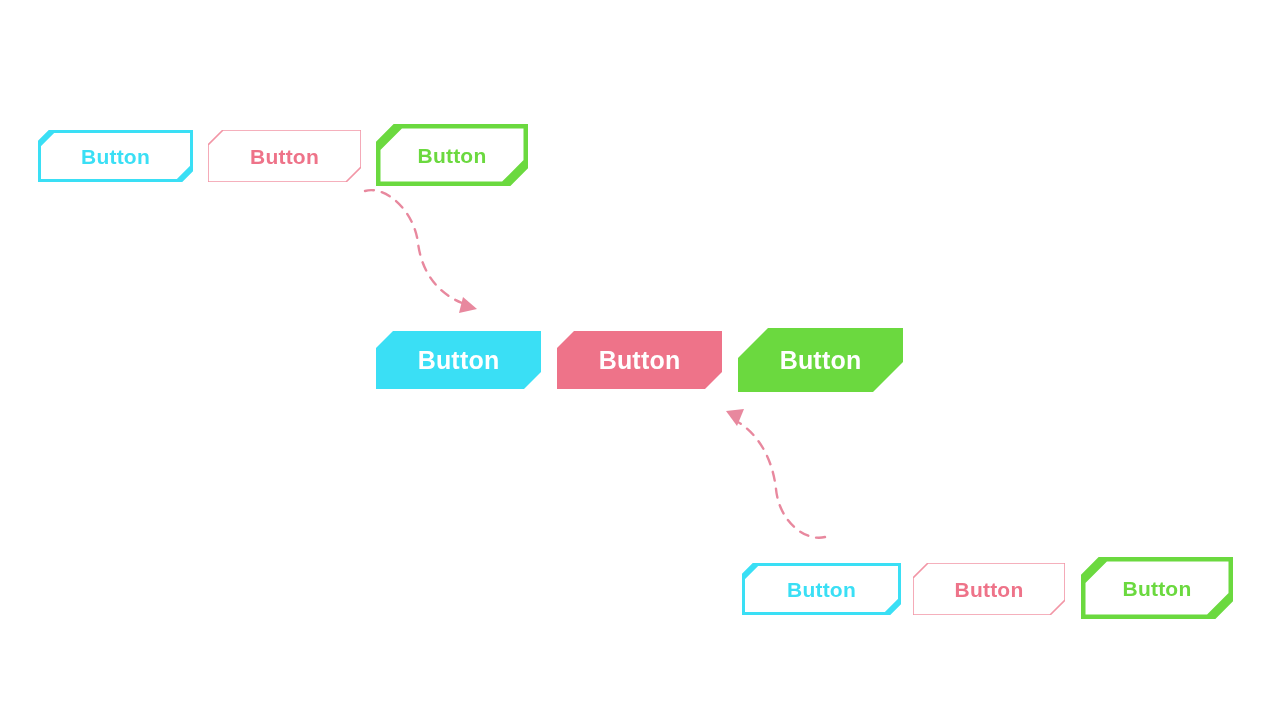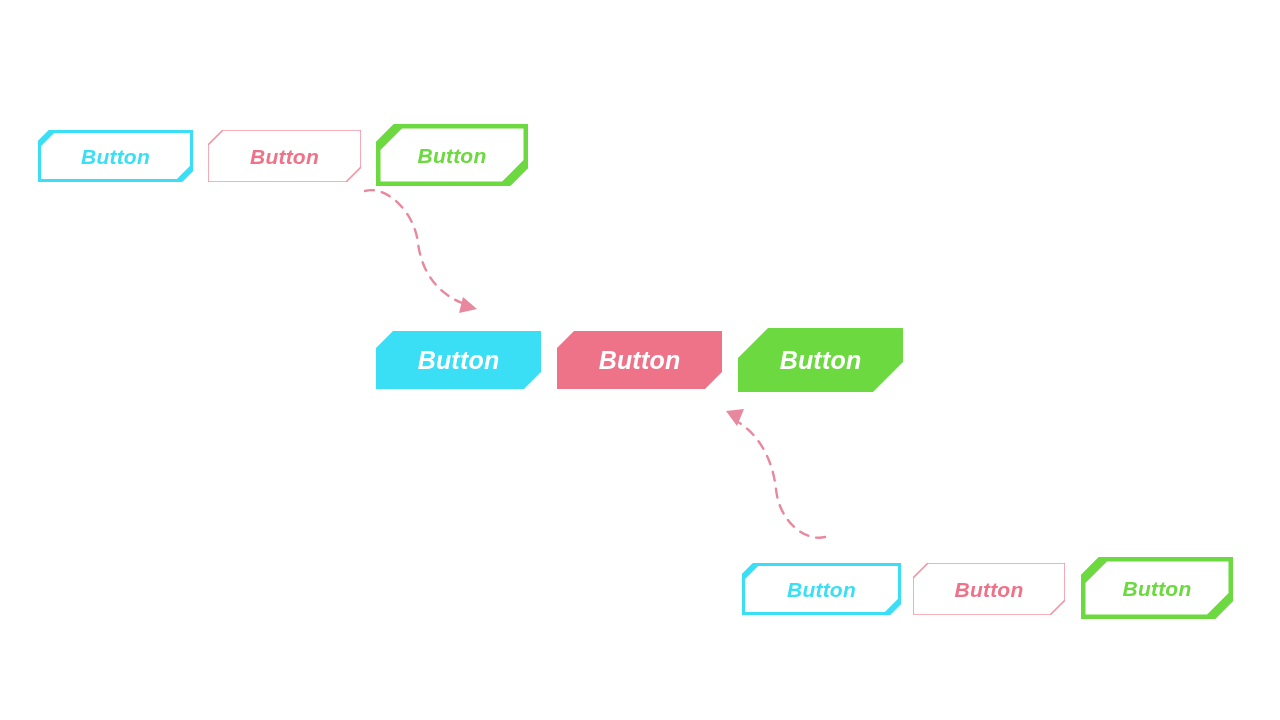--- a/index.html
+++ b/index.html
@@ -40,21 +40,20 @@
     display: flex;
     align-items: center;
     justify-content: center;
     box-sizing: border-box;
     font-weight: bold;
     letter-spacing: 0.2px;
     white-space: nowrap;
     z-index: 2;
     background: transparent;
     user-select: none;
-    font-style: italic;
   }
   .btn .lbl {
     position: relative;
     z-index: 3;
     line-height: 1;
     display: block;
   }
 
   
   .shape {

